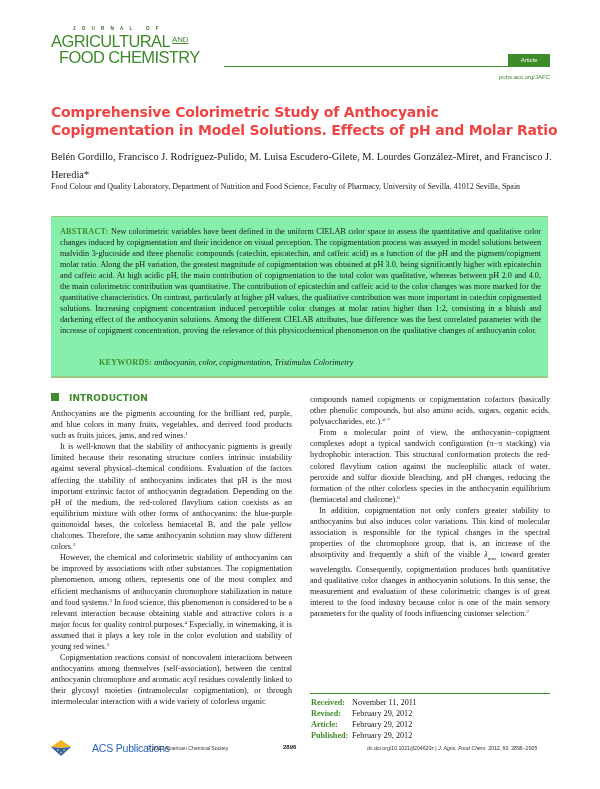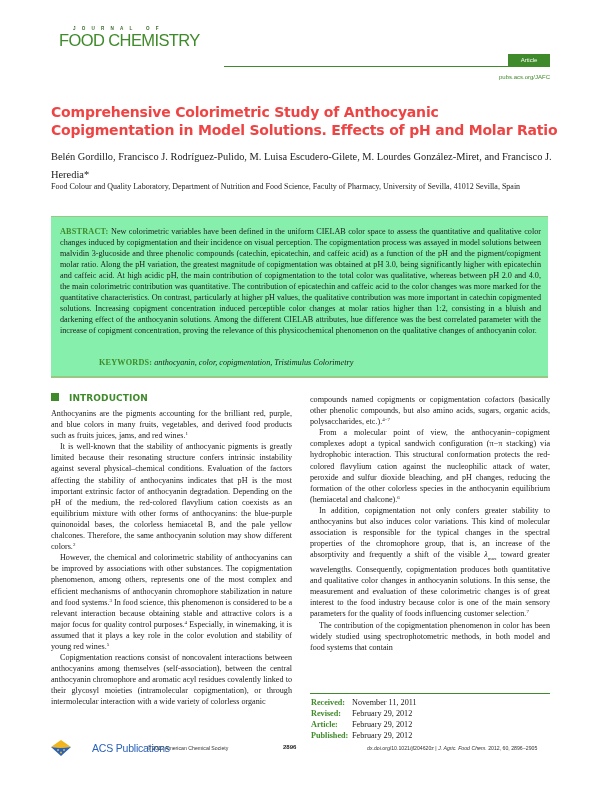--- a/index.html
+++ b/index.html
@@ -49,20 +49,21 @@
   .copyright { position: absolute; left: 147px; top: 7px; font-size: 5.2px; color: #333; }
   .page-number { position: absolute; left: 283px; top: 6px; font-size: 6px; font-weight: bold; color: #222; }
   .citation { position: absolute; left: 367px; top: 7px; font-size: 5.2px; color: #333; white-space: nowrap; }
   .citation .it { font-style: italic; }
 </style>
 </head>
 <body>
 
 <div class="journal-logo">
   <div class="jof">JOURNAL OF</div>
+  <div class="l1"><span>AGRICULTURAL</span><span class="and">AND</span></div>
   <div class="l2">FOOD CHEMISTRY</div>
 </div>
 <div class="header-rule"></div>
 <div class="article-badge">Article</div>
 <div class="journal-url">pubs.acs.org/JAFC</div>
 
 <div class="title">Comprehensive Colorimetric Study of Anthocyanic Copigmentation in Model Solutions. Effects of pH and Molar Ratio</div>
 <div class="authors">Belén Gordillo, Francisco J. Rodríguez-Pulido, M. Luisa Escudero-Gilete, M. Lourdes González-Miret, and Francisco J. Heredia*</div>
 <div class="affiliation">Food Colour and Quality Laboratory, Department of Nutrition and Food Science, Faculty of Pharmacy, University of Sevilla, 41012 Sevilla, Spain</div>
 
@@ -86,21 +87,20 @@
   <p class="first"><span>Anthocyanins are the pigments accounting for the brilliant red, purple, and blue colors in many fruits, vegetables, and derived food products such as fruits juices, jams, and red wines.</span><sup>1</sup></p>
   <p><span>It is well-known that the stability of anthocyanic pigments is greatly limited because their resonating structure confers intrinsic instability against several physical–chemical conditions. Evaluation of the factors affecting the stability of anthocyanins indicates that pH is the most important extrinsic factor of anthocyanin degradation. Depending on the pH of the medium, the red-colored flavylium cation coexists as an equilibrium mixture with other forms of anthocyanins: the blue-purple quinonoidal bases, the colorless hemiacetal B, and the pale yellow chalcones. Therefore, the same anthocyanin solution may show different colors.</span><sup>2</sup></p>
   <p><span>However, the chemical and colorimetric stability of anthocyanins can be improved by associations with other substances. The copigmentation phenomenon, among others, represents one of the most complex and efficient mechanisms of anthocyanin chromophore stabilization in nature and food systems.</span><sup>3</sup><span> In food science, this phenomenon is considered to be a relevant interaction because obtaining stable and attractive colors is a major focus for quality control purposes.</span><sup>4</sup><span> Especially, in winemaking, it is assumed that it plays a key role in the color evolution and stability of young red wines.</span><sup>5</sup></p>
   <p><span>Copigmentation reactions consist of noncovalent interactions between anthocyanins among themselves (self-association), between the central anthocyanin chromophore and aromatic acyl residues covalently linked to their glycosyl moieties (intramolecular copigmentation), or through intermolecular interaction with a wide variety of colorless organic</span></p>
 </div>
 
 <div class="col col-right">
   <p class="first"><span>compounds named copigments or copigmentation cofactors (basically other phenolic compounds, but also amino acids, sugars, organic acids, polysaccharides, etc.).</span><sup>4−7</sup></p>
   <p><span>From a molecular point of view, the anthocyanin−copigment complexes adopt a typical sandwich configuration (π−π stacking) via hydrophobic interaction. This structural conformation protects the red-colored flavylium cation against the nucleophilic attack of water, peroxide and sulfur dioxide bleaching, and pH changes, reducing the formation of the other colorless species in the anthocyanin equilibrium (hemiacetal and chalcone).</span><sup>6</sup></p>
   <p><span>In addition, copigmentation not only confers greater stability to anthocyanins but also induces color variations. This kind of molecular association is responsible for the typical changes in the spectral properties of the chromophore group, that is, an increase of the absorptivity and frequently a shift of the visible </span><i>λ</i><sub style="font-size:5px">max</sub><span> toward greater wavelengths. Consequently, copigmentation produces both quantitative and qualitative color changes in anthocyanin solutions. In this sense, the measurement and evaluation of these colorimetric changes is of great interest to the food industry because color is one of the main sensory parameters for the quality of foods influencing customer selection.</span><sup>7</sup></p>
-  <p><span>The contribution of the copigmentation phenomenon in color has been widely studied using spectrophotometric methods, in both model and food systems that contain</span></p>
 </div>
 
 <div class="history-rule"></div>
 <div class="history">
   <div class="row">
       <span class="k">Received:</span>
       <span class="v">November 11, 2011</span>
     </div>
   <div class="row">
       <span class="k">Revised:</span>

